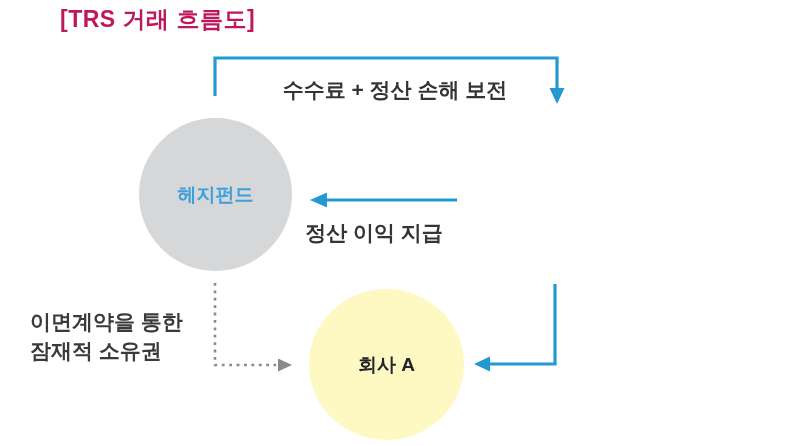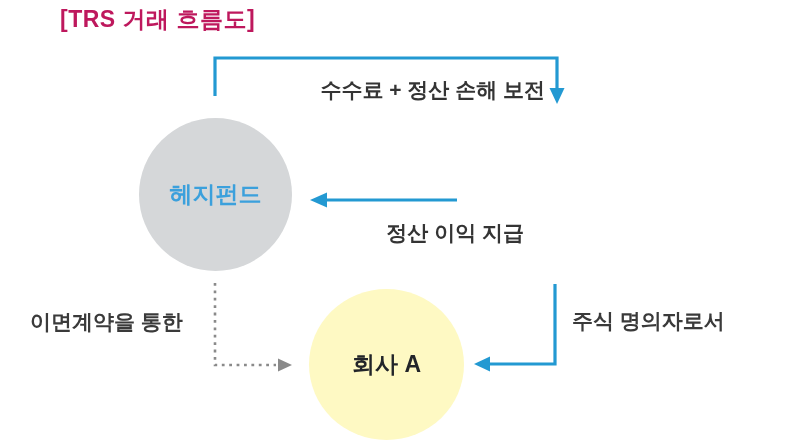--- a/index.html
+++ b/index.html
@@ -30,33 +30,33 @@
   .node {
     position: absolute;
     border-radius: 50%;
     display: flex;
     align-items: center;
     justify-content: center;
   }
   .node-gray { background: #D5D7D9; }
   .node-lightblue { background: #fef9c3; }
   .node-label {
-    font-size: 23px;
+    font-size: 19px;
     font-weight: 700;
     white-space: nowrap;
   }
   .node-label-blue { color: #3BA0DC; }
   .node-label-dark { color: #222529; }
   .flow-label {
     position: absolute;
     font-size: 21px;
     font-weight: 600;
     color: #343434;
     white-space: nowrap;
-    text-align: right;
+    text-align: center;
   }
   .side-note {
     position: absolute;
     font-size: 21px;
     font-weight: 600;
     color: #3A3A3A;
     line-height: 29px;
     white-space: nowrap;
   }
   .side-note.right-align { text-align: left; }
@@ -100,19 +100,19 @@
   <div class="node node-lightblue" style="left:309px; top:289px; width:155px; height:151px;">
     <span class="node-label node-label-dark">회사 A</span>
   </div>
 
   <div class="flow-label" style="left:245px; top:76px; width:300px;">수수료 + 정산 손해 보전</div>
 
   <div class="flow-label" style="left:224px; top:219px; width:300px;">정산 이익 지급</div>
 
   <div class="side-note right-align" style="left:30px; top:307px; width:171px;">
     <div>이면계약을 통한</div>
+    <div>잠재적 소유권</div>
   </div>
 
   <div class="side-note left-align" style="left:572px; top:306px; width:225px;">
-    <div>주식 명의자로서</div>
   </div>
 
 </div>
 
 </body></html>

